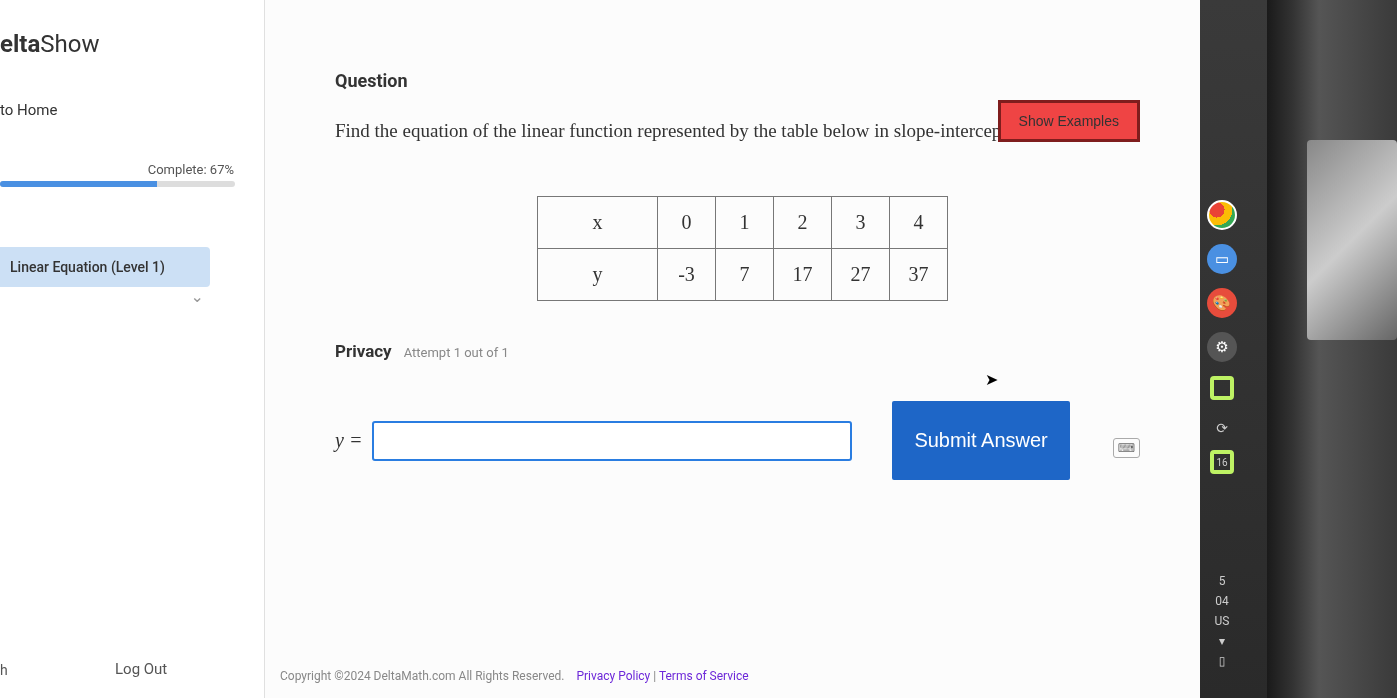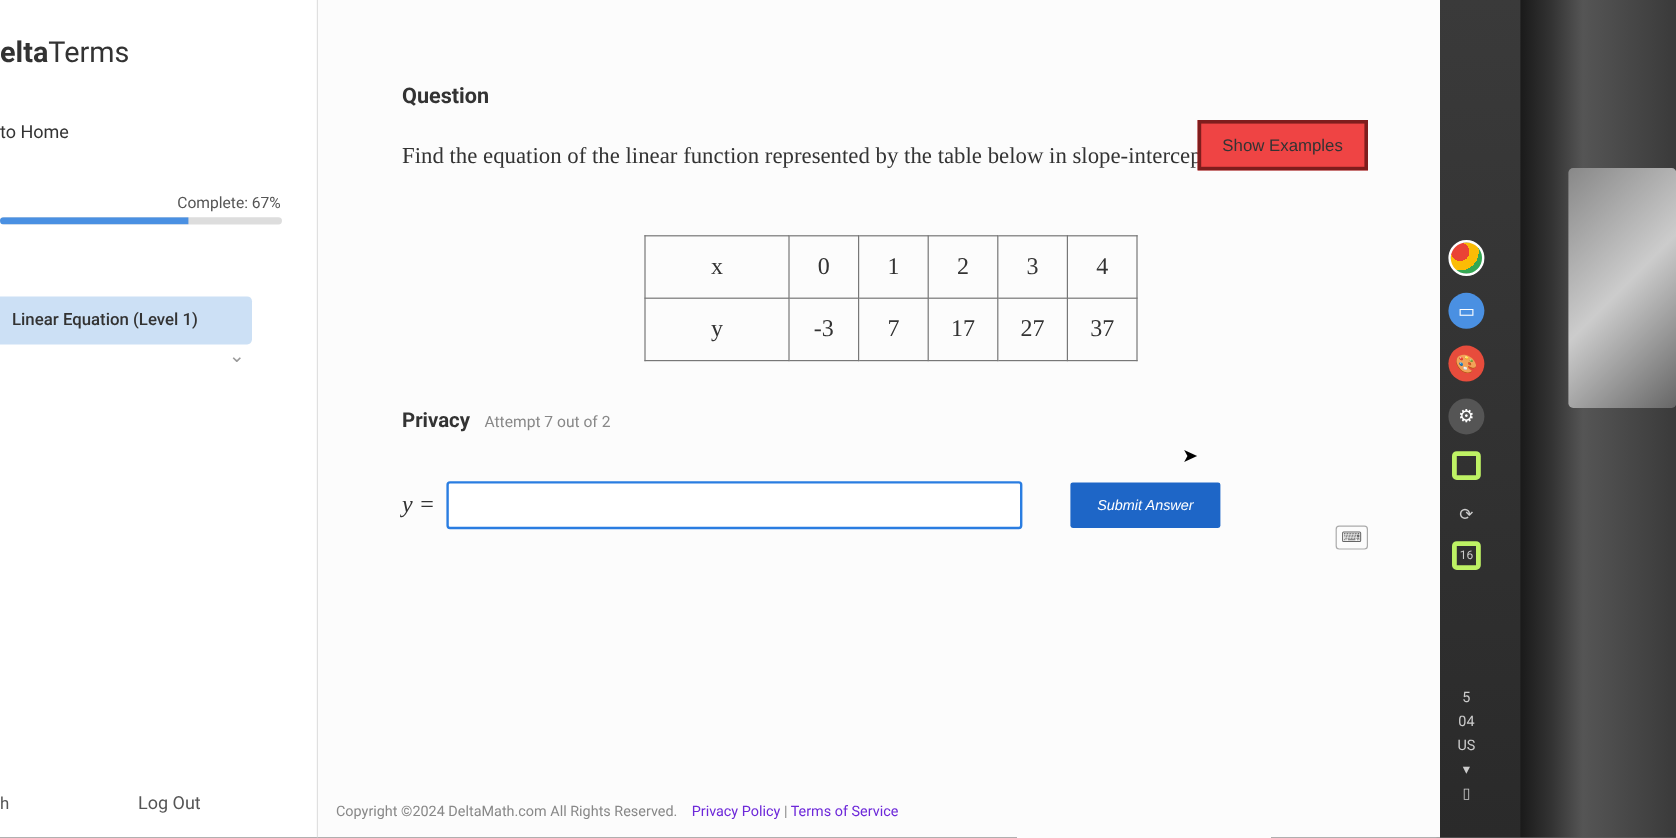--- a/index.html
+++ b/index.html
@@ -37,21 +37,21 @@
 .data-table td.lbl { width: 120px; }
 .data-table td.val { width: 58px; }
 .cursor-arrow { position: absolute; top: 370px; left: 720px; font-size: 16px; color: #000; }
 .answer-row { display: flex; align-items: baseline; gap: 12px; margin-top: 20px; }
 .answer-label { font-size: 17px; font-weight: 700; color: #333; }
 .attempt { font-size: 13px; color: #888; }
 .keyboard-icon { position: absolute; right: 60px; top: 438px; border: 1px solid #aaa; border-radius: 3px; padding: 2px 4px; font-size: 12px; color: #666; }
 .input-row { display: flex; align-items: center; gap: 10px; margin-top: 40px; }
 .y-equals { font-size: 20px; font-style: italic; font-family: Georgia, serif; color: #333; }
 .answer-input { width: 480px; height: 40px; border: 2px solid #2a7de1; border-radius: 3px; padding: 0 10px; font-size: 16px; outline: none; }
-.submit-btn { background: #1e66c7; color: #fff; border: none; padding: 12px 22px; font-size: 12px; cursor: pointer; margin-left: 30px; border-radius: 2px; font-style: italic; }
+.submit-btn { background: #1e66c7; color: #fff; border: none; padding: 28px 22px; font-size: 20px; cursor: pointer; margin-left: 30px; border-radius: 2px; }
 .footer { position: absolute; bottom: 15px; left: 280px; font-size: 12px; color: #888; }
 .footer a { color: #6d28d9; text-decoration: none; }
 .right-panel { position: absolute; right: 130px; top: 0; width: 70px; height: 698px; background: linear-gradient(#3a3a3a, #2a2a2a); }
 .sys-tray { position: absolute; right: 155px; top: 200px; width: 40px; display: flex; flex-direction: column; gap: 14px; align-items: center; }
 .tray-icon { width: 30px; height: 30px; border-radius: 50%; display: flex; align-items: center; justify-content: center; font-size: 15px; color: #fff; }
 .tray-chrome { background: radial-gradient(circle at 30% 30%, #ea4335 0 30%, #fbbc05 30% 60%, #34a853 60% 100%); border: 2px solid #fff; }
 .tray-blue { background: #4a90e2; }
 .tray-red { background: #e74c3c; }
 .tray-gear { background: #555; }
 .tray-sq { width: 24px; height: 24px; border: 4px solid #bef264; border-radius: 4px; background: transparent; }
@@ -94,21 +94,21 @@
       <span class="star">☆</span>
       <span class="ext-icon">✓</span>
       <span class="puzzle">⬚</span>
       <span class="dots">⋮</span>
     </div>
     <div class="bookmarks-bar">All Bookmarks</div>
 
     <div class="app-container">
       <div class="sidebar">
         <div class="logo">
-          <b>elta</b><span>Terms</span>
+          <b>elta</b><span>Show</span>
         </div>
         <div class="nav-link">to Home</div>
         <div class="progress-wrap">
           <div class="progress-label">Complete: 67%</div>
           <div class="progress-bar">
             <div class="progress-fill"></div>
           </div>
         </div>
         <div class="current-topic">Linear Equation (Level 1)</div>
         <div class="chevron">⌄</div>
@@ -139,21 +139,21 @@
             <td class="val">27</td>
             <td class="val">37</td>
           </tr>
         </tbody>
           </table>
 
         <div class="cursor-arrow">➤</div>
 
         <div class="answer-row">
           <span class="answer-label">Privacy</span>
-          <span class="attempt">Attempt 7 out of 2</span>
+          <span class="attempt">Attempt 1 out of 1</span>
         </div>
         <span class="keyboard-icon">⌨</span>
 
         <div class="input-row">
           <span class="y-equals">y =</span>
           <input class="answer-input" type="text" value="" style="">
           <button class="submit-btn">Submit Answer</button>
         </div>
       </div>
     </div>

